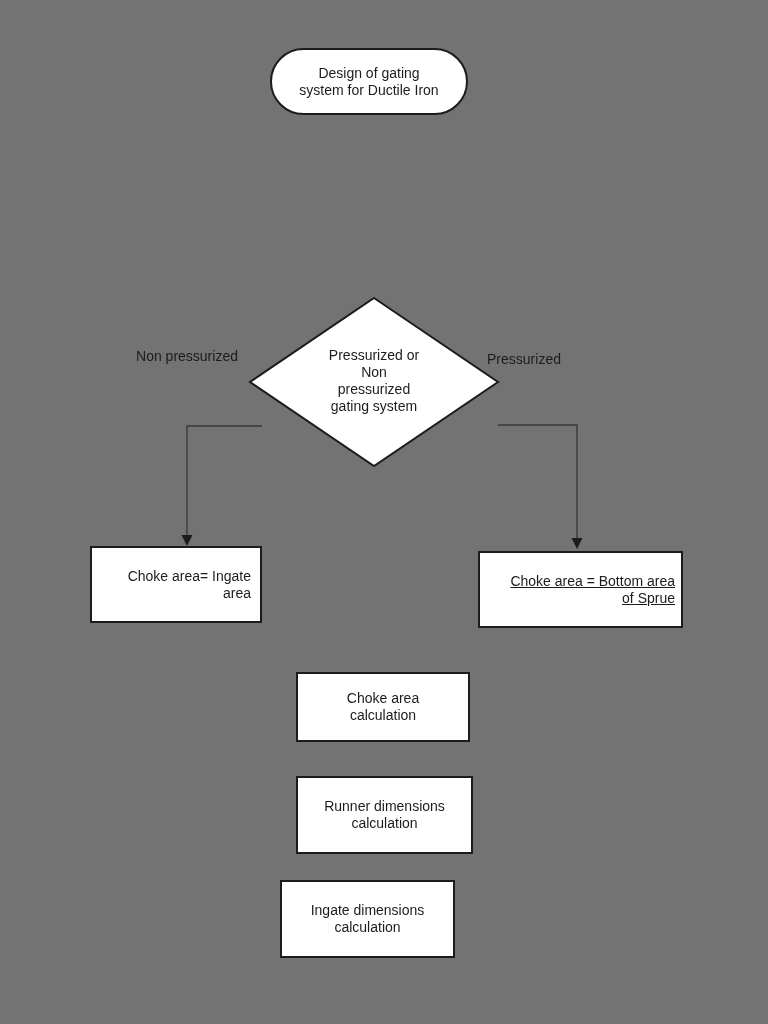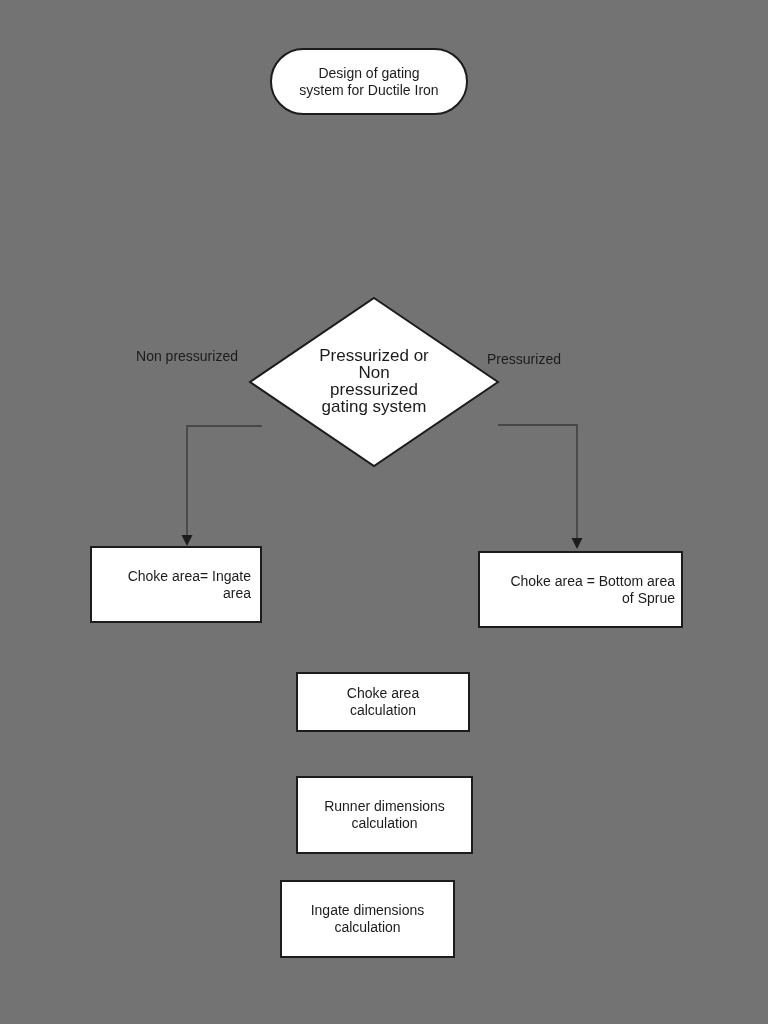--- a/index.html
+++ b/index.html
@@ -39,31 +39,31 @@
   .stadium {
     border-radius: 34px;
   }
   .align-right {
     justify-content: flex-end;
     text-align: right;
   }
   .node-start        { left: 270px; top: 48px;  width: 198px; height: 67px; }
   .node-literature   { left: 287px; top: 173px; width: 176px; height: 75px; }
   .node-choke-ingate { left: 90px;  top: 546px; width: 172px; height: 77px; padding-right: 9px; }
-  .node-choke-sprue  { left: 478px; top: 551px; width: 205px; height: 77px; padding-right: 6px; }
-  .node-choke-calc   { left: 296px; top: 672px; width: 174px; height: 60px; }
+  .node-choke-sprue  { left: 478px; top: 551px; width: 205px; height: 77px; padding-right: 6px; text-decoration: underline; }
+  .node-choke-calc   { left: 296px; top: 672px; width: 174px; height: 70px; }
   .node-runner-calc  { left: 296px; top: 776px; width: 177px; height: 78px; }
   .node-ingate-calc  { left: 280px; top: 880px; width: 175px; height: 78px; }
   .decision-text {
     position: absolute;
     left: 250px;
     top: 347px;
     width: 248px;
     text-align: center;
-    font-size: 17px;
+    font-size: 14px;
     line-height: 17px;
     white-space: pre-line;
   }
   .branch-label {
     position: absolute;
     font-size: 14px;
     line-height: 17px;
     text-align: center;
   }
   .branch-label-left  { left: 112px; top: 348px; width: 150px; }

